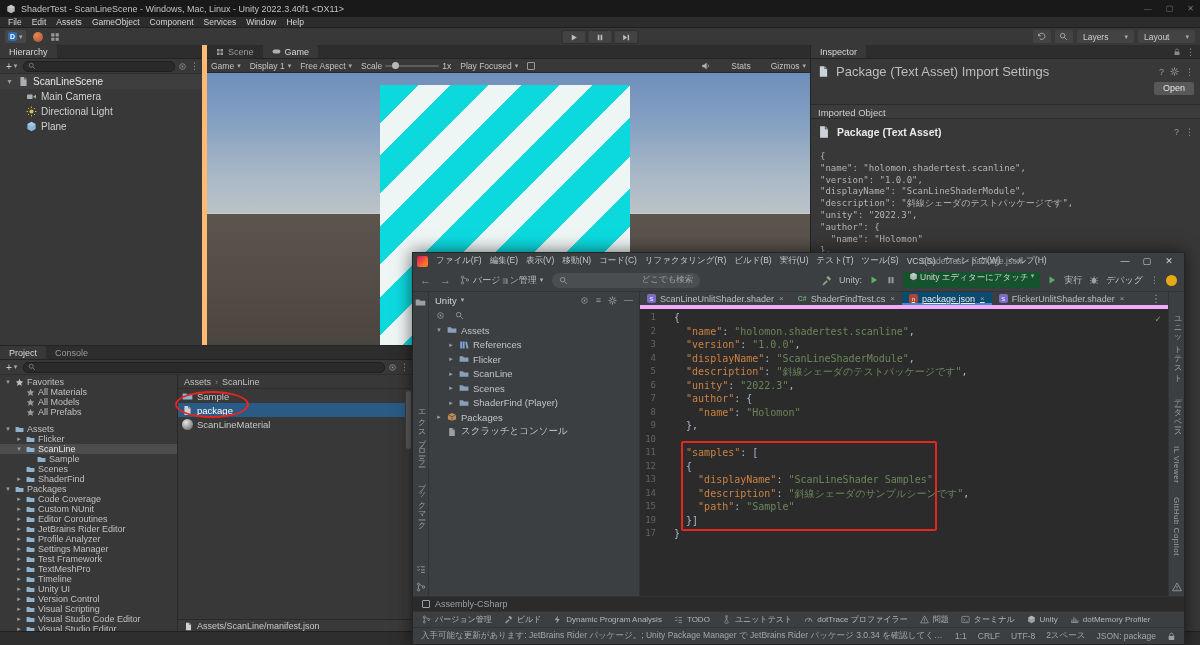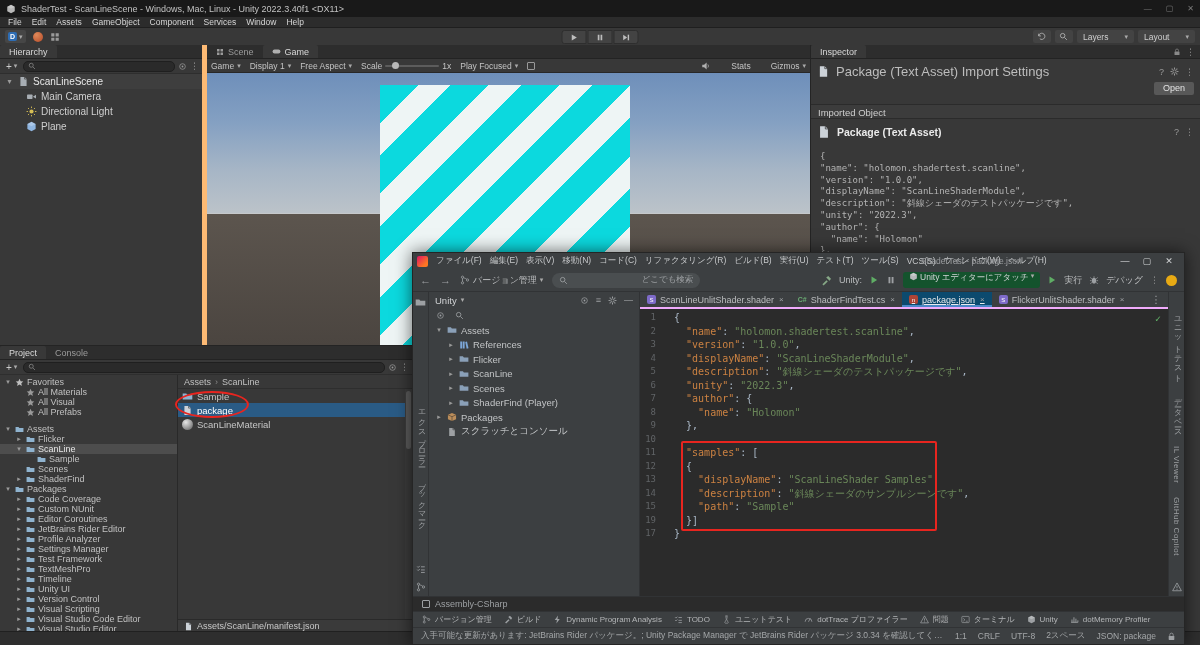--- a/index.html
+++ b/index.html
@@ -113,21 +113,21 @@
   .r-stripe.sl{border-right:1px solid #313335;}
   .r-stripe.sr{border-left:1px solid #313335;}
   .vlab{writing-mode:vertical-rl;font-size:8px;color:#9da0a3;letter-spacing:.5px;margin-top:14px;white-space:nowrap;}
   .stripe-fill{flex:1;}
   .r-explorer{width:211px;border-right:1px solid #313335;overflow:hidden;}
   .r-exp-head{height:16px;display:flex;align-items:center;padding:0 6px;gap:4px;font-size:9.5px;color:#d0d2d4;}
   .r-exp-hicons{margin-left:auto;display:flex;align-items:center;gap:7px;color:#9da0a3;font-size:9px;}
   .r-exp-tools{height:15px;display:flex;align-items:center;gap:10px;padding:0 7px;color:#9da0a3;}
   .r-trow{height:14.5px;display:flex;align-items:center;gap:4px;font-size:9.5px;color:#c2c4c6;white-space:nowrap;}
   .r-editor{flex:1;display:flex;flex-direction:column;background:#2b2b2b;min-width:0;position:relative;}
-  .r-tabs{height:17px;background:#3c3f41;display:flex;align-items:stretch;border-bottom:2px solid #f0abfc;}
+  .r-tabs{height:17px;background:#3c3f41;display:flex;align-items:stretch;border-bottom:4px solid #f0abfc;}
   .r-tab{display:flex;align-items:center;gap:4px;padding:0 7px;font-size:9px;color:#bbbdbf;white-space:nowrap;}
   .r-tab.active{background:#0c4a6e;color:#e8eaec;box-shadow:inset 0 -2px 0 #4a88c7;text-decoration:underline;}
   .r-tab .x{color:#9da0a3;font-size:8px;margin-left:1px;}
   .ticon{width:9px;height:9px;border-radius:2px;display:flex;align-items:center;justify-content:center;font-size:6px;color:#fff;flex:none;}
   .ticon.shader{background:#7e6bc9;}
   .ticon.json{background:#ad4436;}
   .ticon-cs{font-size:7px;font-weight:bold;color:#6aab73;flex:none;}
   .r-tabs .more{margin-left:auto;display:flex;align-items:center;padding:0 7px;color:#9da0a3;}
   .r-code{flex:1;overflow:hidden;font-family:"DejaVu Sans Mono",monospace;font-size:10px;line-height:13.5px;padding-top:2px;position:relative;}
   .cl{display:flex;height:13.5px;}
@@ -539,21 +539,21 @@
             <svg class="ic" style="width: 9px; height: 9px; color: rgb(154, 154, 154);">
               <use href="#i-star" xlink:href="#i-star"></use>
             </svg>
             <span>All Materials</span>
           </div>
           <div class="p-row d1">
             <span class="car7"></span>
             <svg class="ic" style="width: 9px; height: 9px; color: rgb(154, 154, 154);">
               <use href="#i-star" xlink:href="#i-star"></use>
             </svg>
-            <span>All Visual</span>
+            <span>All Models</span>
           </div>
           <div class="p-row d1">
             <span class="car7"></span>
             <svg class="ic" style="width: 9px; height: 9px; color: rgb(154, 154, 154);">
               <use href="#i-star" xlink:href="#i-star"></use>
             </svg>
             <span>All Prefabs</span>
           </div>
           <div class="p-gap"></div>
           <div class="p-row d0">

